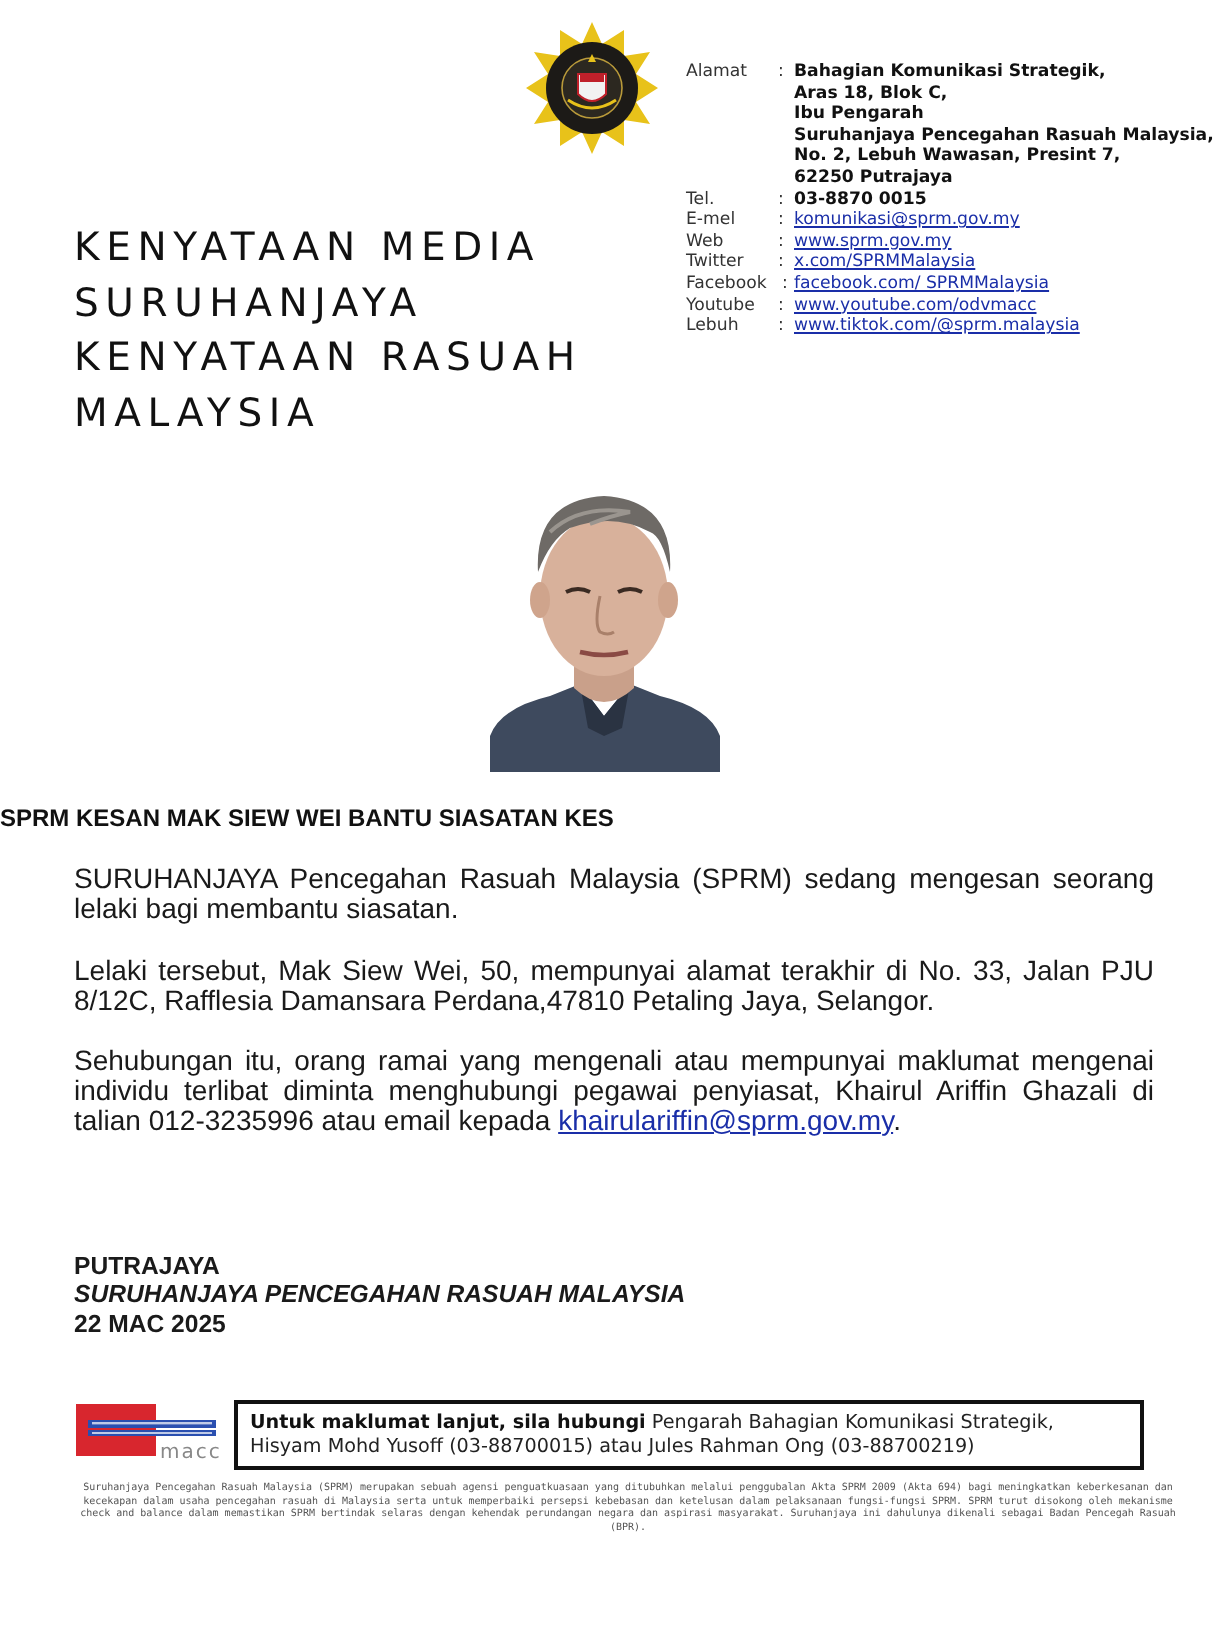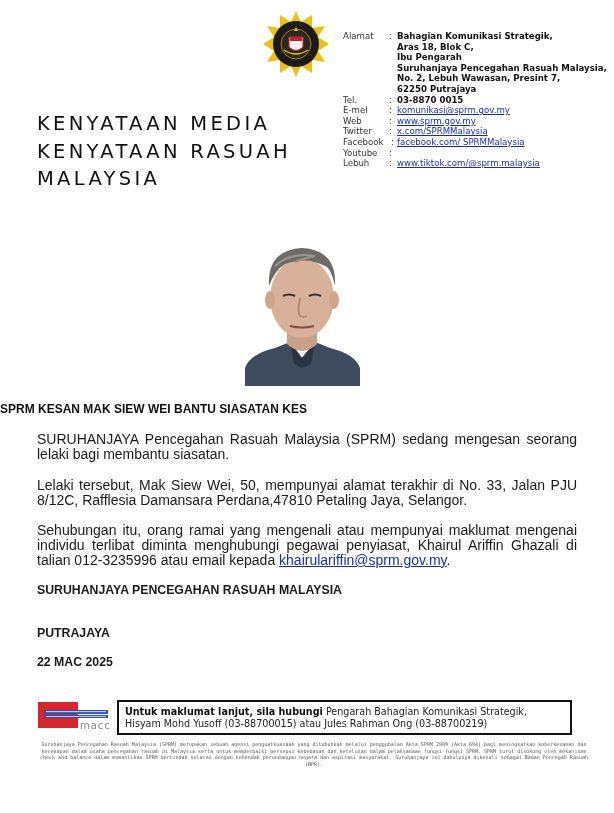--- a/index.html
+++ b/index.html
@@ -29,21 +29,21 @@
   
   .headline { left: 0; width: 614px; top: 402px; text-align: left; font-weight: bold; font-size: 12px; color: #111; }
 
   
   .body { left: 37px; width: 540px; font-size: 14px; line-height: 15px; text-align: justify; color: #1a1a1a; }
   .p1 { top: 432px; }
   .p2 { top: 478px; }
   .p3 { top: 523px; }
 
   .sign { left: 37px; font-weight: bold; font-size: 12.3px; line-height: 15px; color: #1a1a1a; }
-  .sign1 { top: 583px; }
+  .sign1 { top: 640px; font-style: italic; }
   .sign2 { top: 626px; }
   .date { top: 655px; }
 
   
   .flogo { left: 38px; top: 702px; width: 76px; height: 30px; }
   .fbox { left: 117px; top: 700px; width: 451px; height: 31px; border: 2.5px solid #111; box-sizing: content-box; padding: 0; }
   .fbox-text { font-family: "DejaVu Sans", sans-serif; font-size: 9.6px; line-height: 11.5px; padding: 4px 6px; color: #222; }
   .fbox-text b { color: #111; }
   .fine { left: 34px; top: 741px; width: 560px; font-family: "DejaVu Sans Mono", monospace; font-size: 5px; line-height: 6.6px; color: #555; text-align: center; }
 </style>
@@ -95,30 +95,32 @@
     <span class="cval"><a>x.com/SPRMMalaysia</a></span>
   </div>
   <div class="crow">
     <span class="clabel" style="width:48px">Facebook</span>
     <span class="csep" style="width:6px">:</span>
     <span class="cval"><a>facebook.com/ SPRMMalaysia</a></span>
   </div>
   <div class="crow">
     <span class="clabel">Youtube</span>
     <span class="csep">:</span>
+    <span class="cval"><a>www.youtube.com/odvmacc</a></span>
   </div>
   <div class="crow">
     <span class="clabel">Lebuh</span>
     <span class="csep">:</span>
     <span class="cval"><a>www.tiktok.com/@sprm.malaysia</a></span>
   </div>
 </div>
 
 <div class="abs title">
   <div>KENYATAAN MEDIA</div>
+  <div>SURUHANJAYA</div>
   <div>KENYATAAN RASUAH</div>
   <div>MALAYSIA</div>
 </div>
 
 <div class="abs photo">
   <svg width="115" height="150" viewBox="0 0 115 150">
     <rect width="115" height="150" fill="#ffffff"></rect>
 
     <path d="M0 150 L0 132 Q5 118 30 112 L45 106 L57 122 L70 106 L85 112 Q110 118 115 132 L115 150 Z" fill="#3e4a5e"></path>
     <path d="M45 106 L57 122 L70 106 L66 128 L57 132 L49 128 Z" fill="#2a3342"></path>

